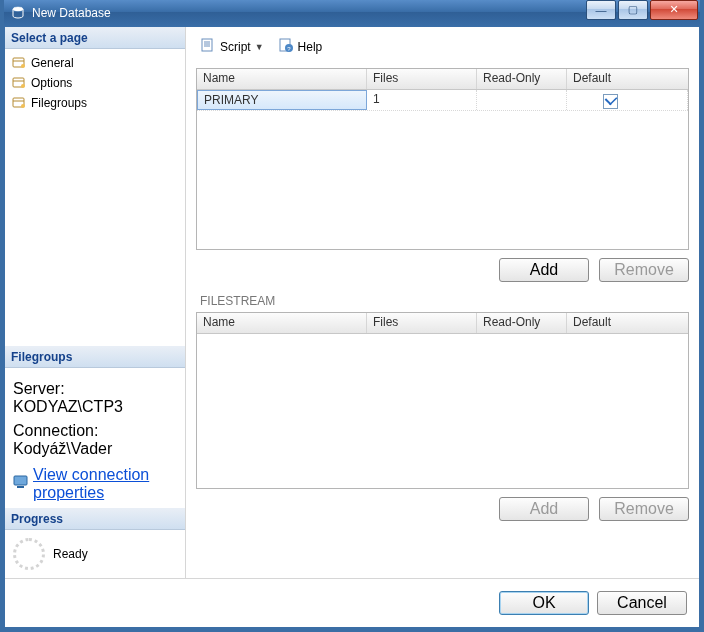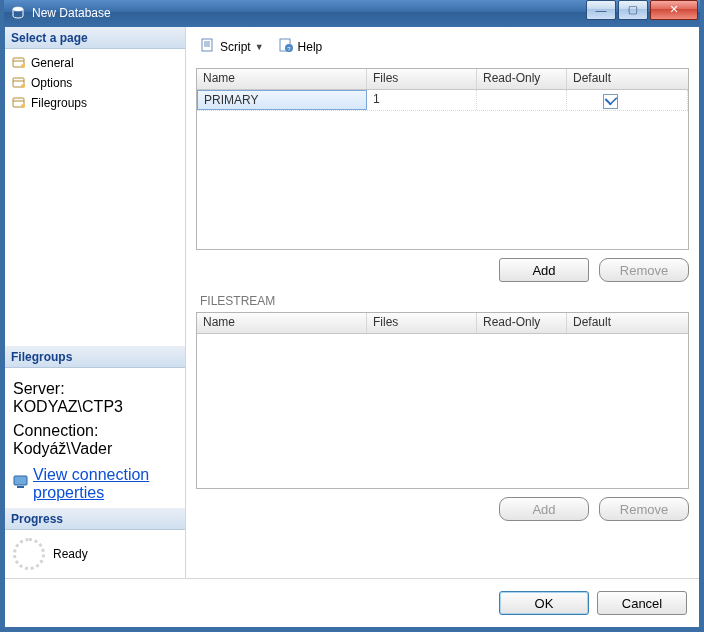--- a/index.html
+++ b/index.html
@@ -133,24 +133,24 @@
     border:1px solid #7da7d9;
   }
   .chk { display:inline-block; width:13px; height:13px; border:1px solid #7a9bbd; background:#fff; position:relative; margin-left:30px; margin-top:2px;}
   .chk.on::after { content:""; position:absolute; left:2px; top:-1px; width:8px; height:8px; border-right:2px solid #2569c1; border-bottom:2px solid #2569c1; transform:rotate(45deg) scaleX(0.8);}
   .btnrow { display:flex; justify-content:flex-end; gap:10px; padding:8px 0;}
   button.std {
     width:90px; height:24px;
     border:1px solid #8a8a8a;
     background:linear-gradient(to bottom,#fdfdfd,#e5e5e5);
     border-radius:3px;
-    font-family:inherit; font-size:13px;
+    font-family:inherit; font-size:16px;
     color:#000;
   }
-  button.std:disabled { color:#9a9a9a;border-radius:9px; }
+  button.std:disabled { color:#9a9a9a; }
   button.std.default { border:1px solid #3c7fb1; box-shadow: 0 0 0 1px #a7d3f0 inset;}
   .footer {
     border-top:1px solid #d6d6d6;
     padding:12px 12px;
     display:flex;
     justify-content:flex-end;
     gap:8px;
   }
 </style>
 </head>

